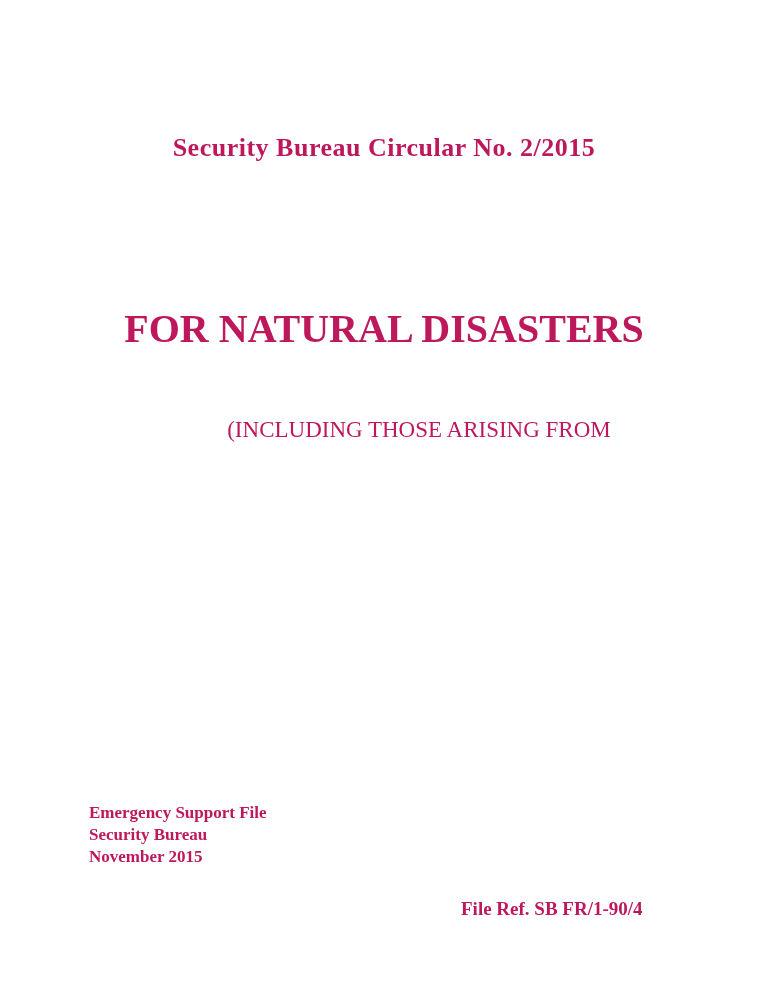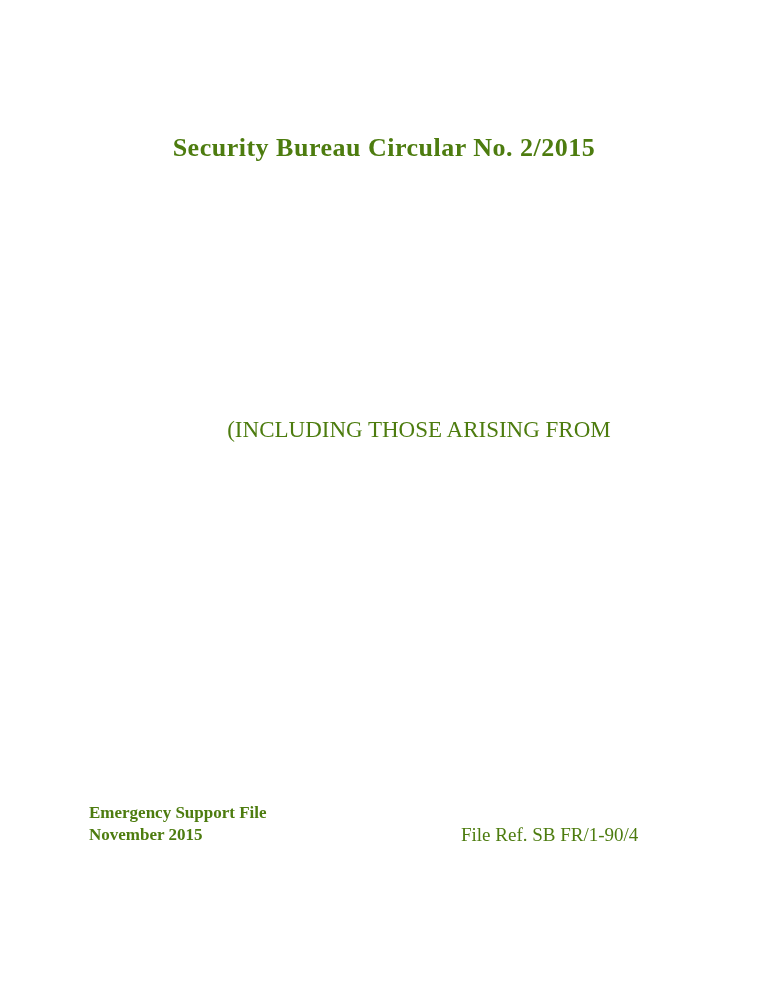--- a/index.html
+++ b/index.html
@@ -6,21 +6,21 @@
     margin: 0;
     padding: 0;
     background: #ffffff;
   }
   .page {
     position: relative;
     width: 768px;
     height: 994px;
     margin: 0 auto;
     background: #ffffff;
-    color: #4d7c0f;
+    color: #be185d;
     font-family: "Liberation Serif", "DejaVu Serif", serif;
     overflow: hidden;
   }
   .circular-no {
     position: absolute;
     top: 132px;
     left: 0;
     width: 768px;
     text-align: center;
     font-size: 26px;
@@ -54,42 +54,44 @@
     position: absolute;
     top: 802px;
     left: 89px;
     font-size: 17px;
     font-weight: bold;
     line-height: 22px;
     text-align: left;
   }
   .file-ref {
     position: absolute;
-    top: 824px;
+    top: 898px;
     left: 461px;
     font-size: 19px;
-    font-weight: normal;
+    font-weight: bold;
     line-height: 22px;
     white-space: nowrap;
   }
 </style>
 </head>
 <body>
 
 <div class="page">
 
   <div class="circular-no">Security Bureau Circular No. 2/2015</div>
 
   <div class="doc-title">
+    <div>FOR NATURAL DISASTERS</div>
   </div>
 
   <div class="doc-subtitle">
     <div>(INCLUDING THOSE ARISING FROM</div>
   </div>
 
   <div class="footer-org">
     <div>Emergency Support File</div>
+    <div>Security Bureau</div>
     <div>November 2015</div>
   </div>
 
   <div class="file-ref">File Ref. SB FR/1-90/4</div>
 
 </div>
 
 </body></html>

